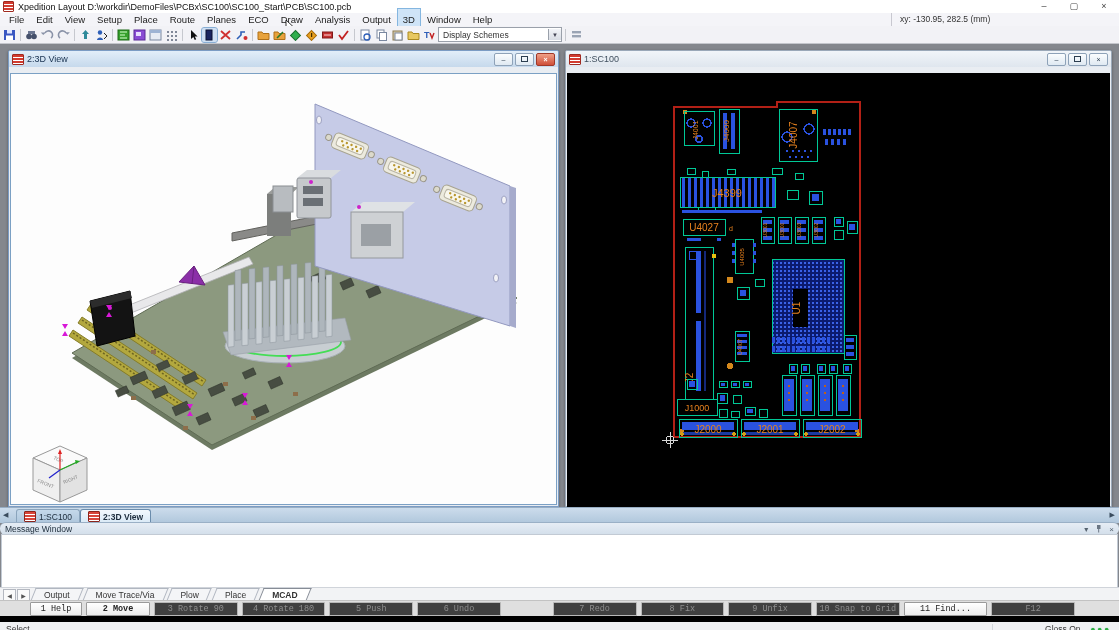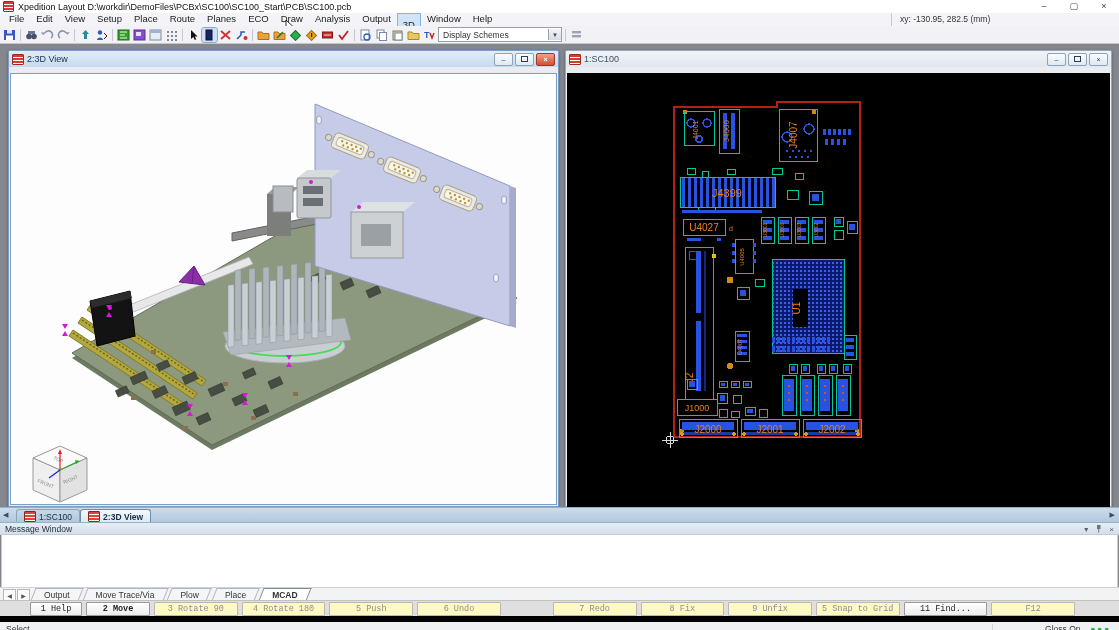--- a/index.html
+++ b/index.html
@@ -8,21 +8,21 @@
   .abs{position:absolute;}
   
   .titlebar{top:0;left:0;right:0;height:13px;background:#ffffff;display:flex;align-items:center;
             padding-left:3px;font-size:9px;color:#111;}
   .appicon{width:9px;height:9px;border-radius:1px;margin-right:4px;
            background:repeating-linear-gradient(180deg,#d23b2f 0 2px,#ffffff 2px 3px);border:0.5px solid #a02a20;}
   .wincaps{margin-left:auto;display:flex;height:13px;}
   .wcap{width:30px;text-align:center;color:#444;font-size:9px;line-height:13px;}
   
   .menubar{top:13px;left:0;right:0;height:13px;background:#f4f4f8;border-bottom:1px solid #e2e2ea;
-           display:flex;font-size:9.5px;color:#222;padding-left:3px;}
+           display:flex;align-items:center;font-size:9.5px;color:#222;padding-left:3px;}
   .menu-item{padding:0 6px;line-height:12px;}
   .menu-item.hl{background:#cfe4f7;border:1px solid #84b6e0;padding:6px 5px;line-height:10px;}
   .coords{position:absolute;left:891px;top:0;height:13px;line-height:13px;font-size:8.5px;color:#333;
           border-left:1px solid #c8c8d0;padding-left:8px;}
   
   .toolbar{top:26px;left:0;right:0;height:17px;background:#f2f2f6;border-bottom:1px solid #c4c6cc;
            display:flex;align-items:center;gap:1px;padding-left:2px;}
   .tbi{width:15px;height:14px;display:flex;align-items:center;justify-content:center;border-radius:2px;}
   .tbi.sel{background:#cfe0f4;outline:1px solid #88aed4;}
   .tbsep{width:1px;height:12px;background:#c6c8ce;margin:0 2px;}
@@ -52,39 +52,39 @@
            border-top:1px solid #98aec4;display:flex;align-items:flex-end;padding-left:16px;}
   .scrl{position:absolute;top:3px;font-size:7px;color:#3a4c5e;}
   .mtab{height:13px;display:flex;align-items:center;gap:3px;padding:0 7px;font-size:8.5px;color:#1c2c3c;
         border:1px solid #8aa4bc;border-bottom:none;border-radius:3px 3px 0 0;
         background:linear-gradient(#c4d8ea,#aec6dc);}
   .mtab.active{background:linear-gradient(#f2f8fd,#d9e9f6);font-weight:bold;border-color:#6a8cac;}
   .redlayers{width:10px;height:9px;border-radius:1px;border:0.5px solid #8c251c;
              background:repeating-linear-gradient(180deg,#d8453a 0 2px,#fff 2px 3px);}
   
   .msghdr{top:522px;left:0;right:0;height:12px;background:linear-gradient(#e6edf5,#d2deea);
-          border-top:1px solid #9ab0c6;display:flex;align-items:center;font-size:8.5px;color:#22313f;padding:0 5px;}
+          border-top:1px solid #9ab0c6;display:flex;align-items:center;font-size:8.5px;color:#22313f;padding:0 5px;border-radius:6px;}
   .hicons{margin-left:auto;display:flex;gap:7px;align-items:center;color:#55626f;font-size:8px;}
   .msgbody{top:534px;left:1px;right:1px;height:53px;background:#ffffff;border:1px solid #c2cad4;}
   .msgtabs{top:587px;left:0;right:0;height:13px;background:#f2f3f5;border-top:1px solid #d0d4da;
            display:flex;align-items:stretch;font-size:8.5px;padding-left:3px;color:#333;}
   .navbtn{width:11px;height:11px;margin-top:1px;border:1px solid #b4b8c0;background:#fafafa;display:flex;
           align-items:center;justify-content:center;font-size:6px;color:#555;margin-right:1px;}
   .stab{position:relative;padding:0 13px;display:flex;align-items:center;}
   .stab::before{content:"";position:absolute;inset:0 2px;transform:skewX(-22deg);
                 border:1px solid #b0b6c0;border-bottom:none;background:#f4f5f7;}
   .stab span{position:relative;}
   .stab.active{font-weight:bold;}
   .stab.active::before{background:#ffffff;border-color:#868c96;}
   
   .fkeys{top:600px;left:0;right:0;height:16px;background:#dfdfdf;border-top:1px solid #c2c2c2;
          display:flex;align-items:center;gap:4px;padding:0 44px 0 30px;font-family:Liberation Mono, monospace;}
   .fk{height:12px;flex:1;display:flex;align-items:center;justify-content:center;font-size:8.5px;
       border:1px solid #9a9a9a;border-radius:1px;background:linear-gradient(#ffffff,#ececec);color:#222;}
-  .fk.disabled{background:#fef9c3;color:#8e8e8e;border-color:#b8b8b8;}
+  .fk.disabled{background:#404040;color:#8e8e8e;border-color:#b8b8b8;}
   .fk.k1{flex:0 0 50px;} .fk.k2{flex:0 0 62px;font-weight:bold;}
   .fkgap{flex:0 0 44px;}
   
   .statusbar{top:616px;left:0;right:0;height:14px;background:#f0f1f3;border-top:6px solid #000000;
              display:flex;align-items:center;font-size:8.5px;color:#333;padding:0 6px;}
   .sbsep{width:1px;height:10px;background:#d2d6da;margin:0 6px;}
   .lcd{width:36px;height:10px;background:#000;border:1px solid #666;color:#5a9cff;
        font-family:"DejaVu Sans Mono",monospace;font-size:7px;display:flex;align-items:center;justify-content:center;margin-top:20px;}
   .dots{color:#2fae3e;font-size:8px;letter-spacing:2px;margin-left:10px;margin-right:2px;text-shadow:0 0 1px #0a5;}
   svg text{font-family:"Liberation Sans",sans-serif;}
@@ -899,21 +899,21 @@
   <span class="fk k1">1 Help</span>
   <span class="fk k2">2 Move</span>
   <span class="fk disabled">3 Rotate 90</span>
   <span class="fk disabled">4 Rotate 180</span>
   <span class="fk disabled">5 Push</span>
   <span class="fk disabled">6 Undo</span>
   <span class="fkgap"></span>
   <span class="fk disabled">7 Redo</span>
   <span class="fk disabled">8 Fix</span>
   <span class="fk disabled">9 Unfix</span>
-  <span class="fk disabled">5 Snap to Grid</span>
+  <span class="fk disabled">10 Snap to Grid</span>
   <span class="fk">11 Find...</span>
   <span class="fk disabled">F12</span>
 </div>
 
 <div class="abs statusbar">
   <span>Select</span>
   <span style="margin-left:auto;"></span>
   <span class="sbsep"></span>
   <span class="lcd">1H, 14V</span>
   <span style="margin-left:8px;">Gloss On</span>

